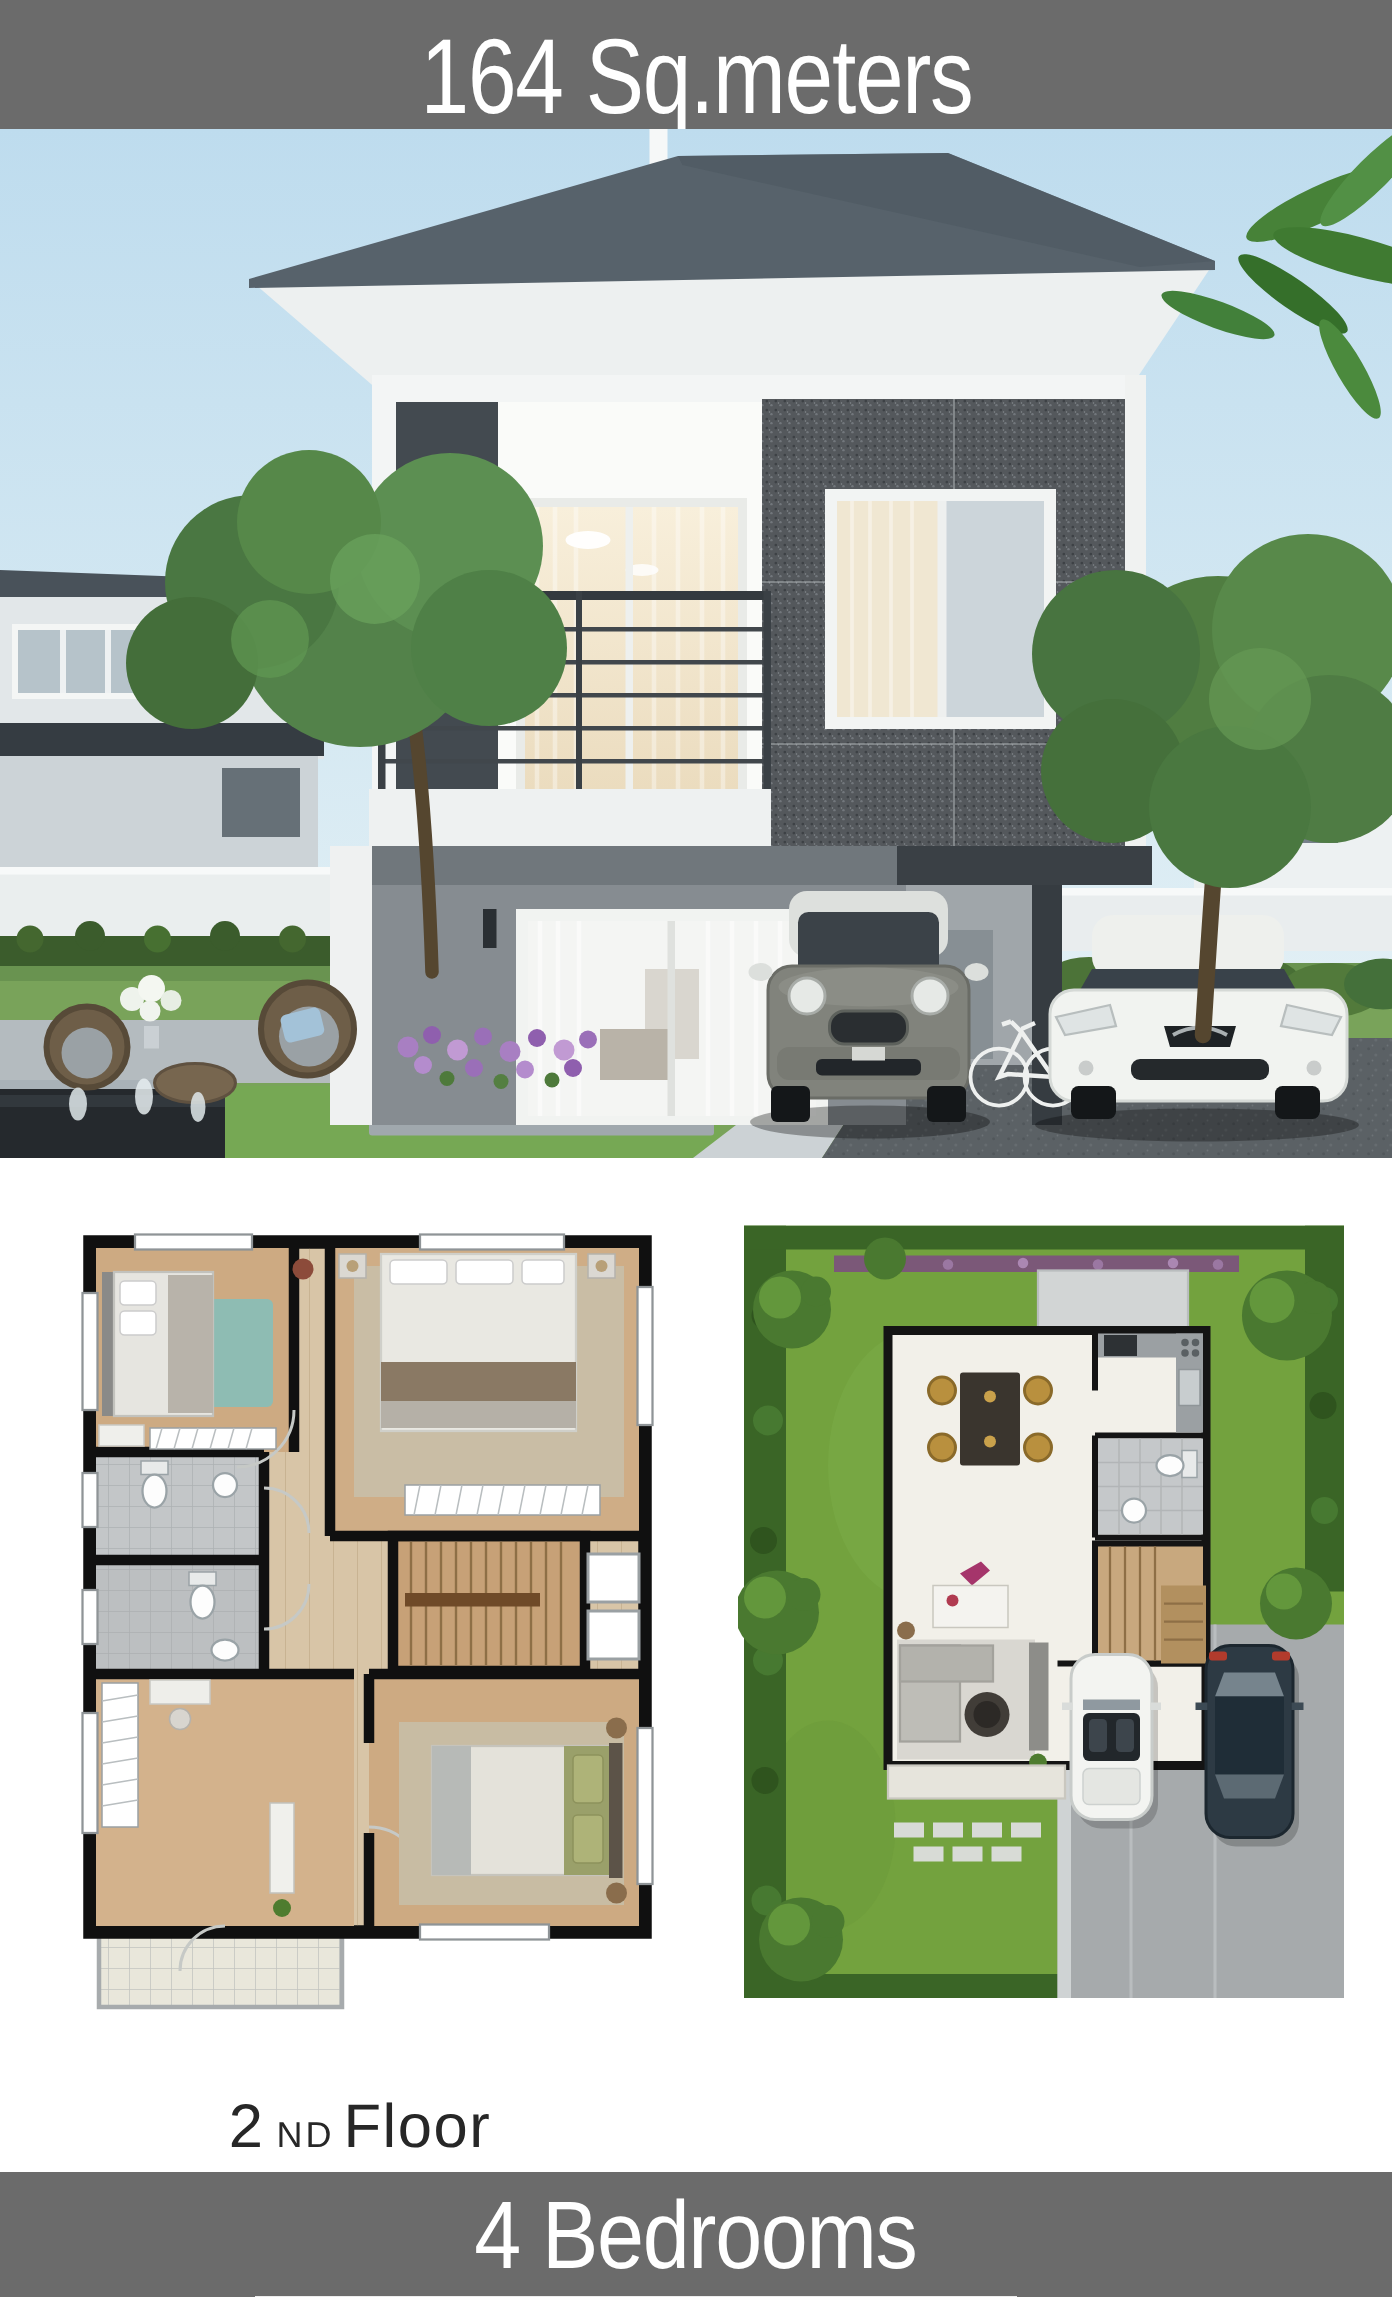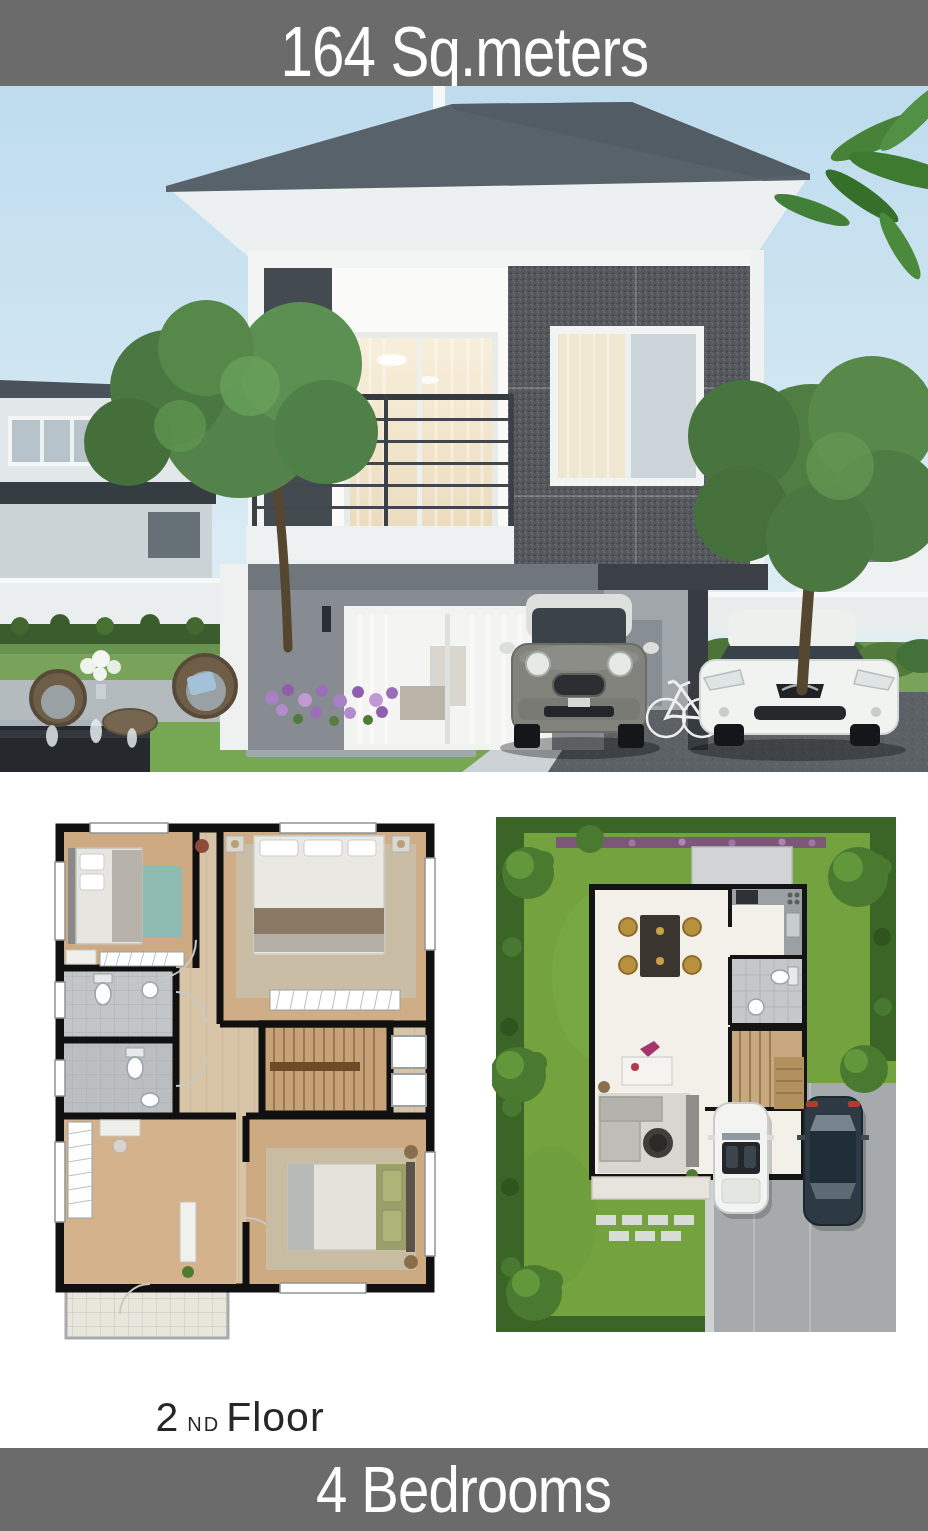--- a/index.html
+++ b/index.html
@@ -11,21 +11,21 @@
   .banner-bottom{top:1448px;height:83px;text-align:right;}
   .banner-text{display:inline-block;transform:scaleX(.82);font-size:71px;font-weight:400;
                letter-spacing:-1px;white-space:nowrap;}
   .banner-bottom .banner-text{font-size:64px;transform:scaleX(.88);}
   .photo{position:absolute;left:0;top:86px;width:928px;height:686px;}
   .plan{position:absolute;}
   .plan-left{left:30px;top:822px;width:420px;height:528px;}
   .plan-right{left:492px;top:817px;width:406px;height:515px;}
   .floor-label{position:absolute;top:1394px;text-align:center;color:#272727;
                font-size:41px;letter-spacing:1px;white-space:nowrap;}
-  .floor-label .ord{font-size:20px;letter-spacing:2px;margin:0 6px 0 8px;}
+  .floor-label .ord{font-size:24px;letter-spacing:2px;margin:0 6px 0 8px;}
   .floor-label-left{left:30px;width:420px;}
   .floor-label-right{left:492px;width:406px;}
   svg{display:block;}
 </style>
 </head>
 <body>
 
 <div class="page">
 
   <div class="banner banner-top">

